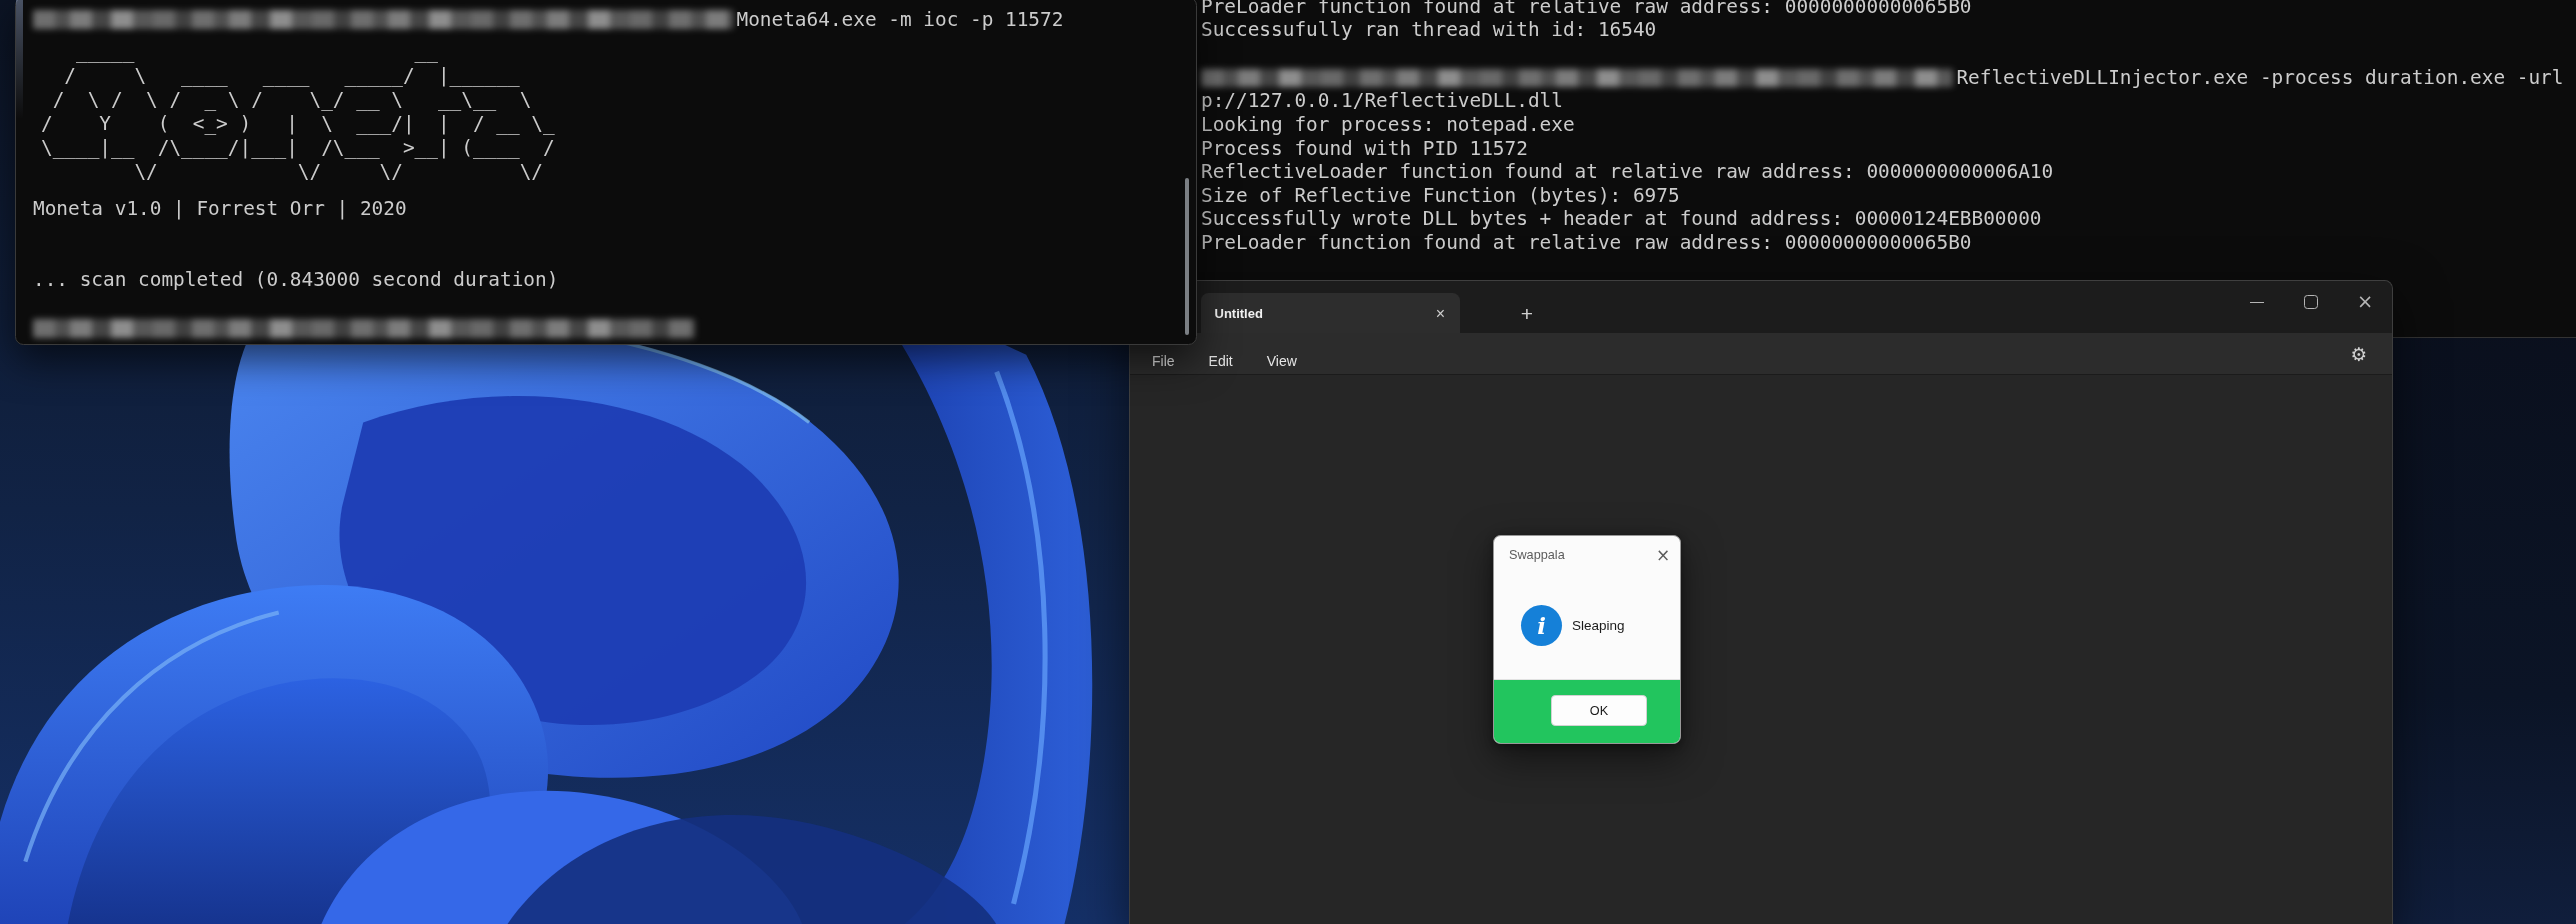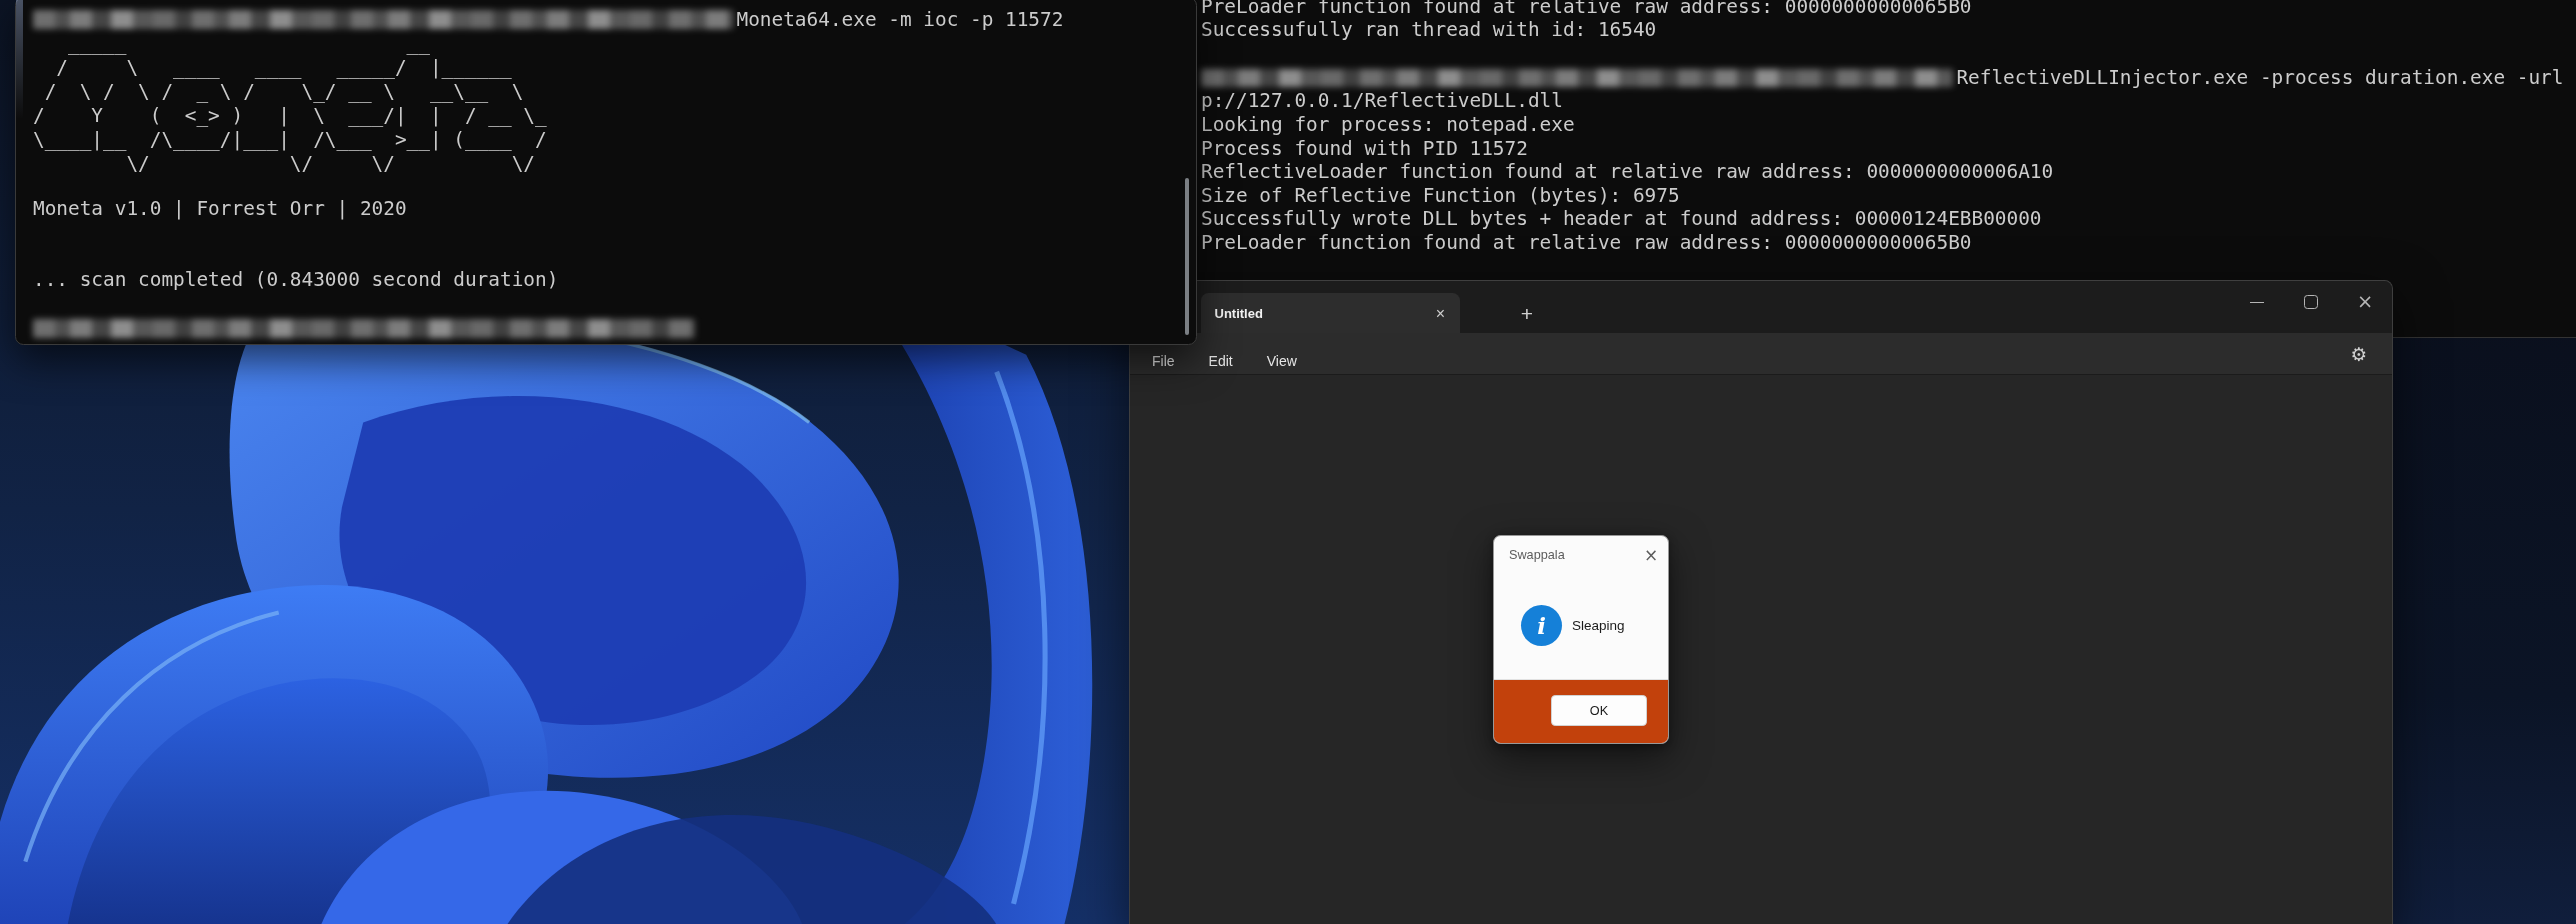--- a/index.html
+++ b/index.html
@@ -21,21 +21,21 @@
     border:0.8px solid #3a3a3a;border-radius:8.4px;
     box-shadow:0 15px 38px rgba(0,0,0,.6);}
   #term-right{left:1189px;top:-29px;width:1391px;height:366px;z-index:10;
     border-bottom:0.8px solid #333;}
   .trow{position:absolute;left:12px;height:24px;display:flex;align-items:center;}
   #term-left .trow{left:17px;}
   .redact{display:inline-block;height:18.6px;border-radius:1.7px;opacity:.92;
     background:repeating-linear-gradient(90deg,#777 0 22px,#555 22px 37px,#868686 37px 59px,
       #4a4a4a 59px 78px,#999 78px 100px,#5e5e5e 100px 120px,#707070 120px 142px,#454545 142px 159px);
     filter:blur(3.4px);}
-  pre.ascii{margin:0;position:absolute;left:17px;top:34px;
+  pre.ascii{margin:8px;position:absolute;left:17px;top:34px;
     font:19.4px/24px "DejaVu Sans Mono","Liberation Mono",monospace;color:#cccccc;}
   #lt-scroll{position:absolute;left:1169px;top:180px;width:4.2px;height:157px;
     background:rgba(160,165,172,.75);border-radius:2.5px;}
   #lt-glow{position:absolute;left:16px;top:-3.4px;width:6.8px;height:122px;z-index:55;
     background:linear-gradient(180deg,rgba(150,170,210,.45),rgba(150,170,210,0));border-radius:3.4px;}
 
   
   #notepad{position:absolute;left:1129px;top:280px;width:1262px;height:649px;z-index:20;
     background:#262626;border-radius:8.4px 8.4px 0 0;border:0.8px solid #3f3f3f;border-bottom:none;
     box-shadow:0 17px 51px rgba(0,0,0,.55);}
@@ -57,31 +57,31 @@
     display:flex;align-items:flex-end;border-bottom:0.8px solid #1b1b1b;}
   .menu-item{color:#e6e6e6;font-size:14px;padding:5px 12px;margin-left:10px;border-radius:4.2px;}
   #np-gear{position:absolute;right:18.6px;top:61px;width:29px;height:25px;display:flex;
     align-items:center;justify-content:center;color:#d0d0d0;font-size:18.6px;
     font-family:"DejaVu Sans",sans-serif;}
   #np-content{position:absolute;left:0;top:94px;right:0;bottom:0;background:#262626;}
 
   
   #dialog{position:absolute;left:1493px;top:535px;width:174px;height:207px;z-index:60;
     background:#fbfbfb;border:0.8px solid #989898;border-radius:7.6px;overflow:hidden;
-    box-shadow:0 13.5px 38px rgba(0,0,0,.5),0 2.5px 8.4px rgba(0,0,0,.35);}
+    box-shadow:0 13.5px 38px rgba(0,0,0,.5),0 2.5px 8.4px rgba(0,0,0,.35);padding-left:12px;}
   #dlg-titlebar{position:absolute;left:0;top:0;right:0;height:37px;display:flex;align-items:center;}
   #dlg-title{padding-left:15px;font-size:12.7px;color:#5c5c5c;flex:1;}
   #dlg-close{width:34px;height:34px;display:flex;align-items:center;justify-content:center;
     color:#5c5c5c;font-size:17px;font-family:"DejaVu Sans",sans-serif;}
   #dlg-body{position:absolute;left:0;top:37px;right:0;height:106px;background:#fbfbfb;}
   #dlg-icon{position:absolute;left:27px;top:32px;width:41px;height:41px;border-radius:50%;
     background:#1580d8;color:#fff;display:flex;align-items:center;justify-content:center;
     font-size:23px;font-weight:bold;font-family:"DejaVu Serif","Liberation Serif",serif;font-style:italic;}
   #dlg-msg{position:absolute;left:78px;top:45px;font-size:13.5px;color:#1b1b1b;}
-  #dlg-footer{position:absolute;left:0;top:143px;right:0;bottom:0;background:#c2410c;
+  #dlg-footer{position:absolute;left:0;top:143px;right:0;bottom:0;background:#22c55e;
     border-top:0.8px solid #e2e2e2;}
   #dlg-ok{position:absolute;left:57px;top:15px;width:94px;height:29px;background:#fdfdfd;
     border:0.8px solid #d2d2d2;border-radius:4.2px;display:flex;align-items:center;justify-content:center;
     font-size:12.7px;color:#1a1a1a;}
 </style>
 </head>
 <body>
 
 <div id="screen">
 

